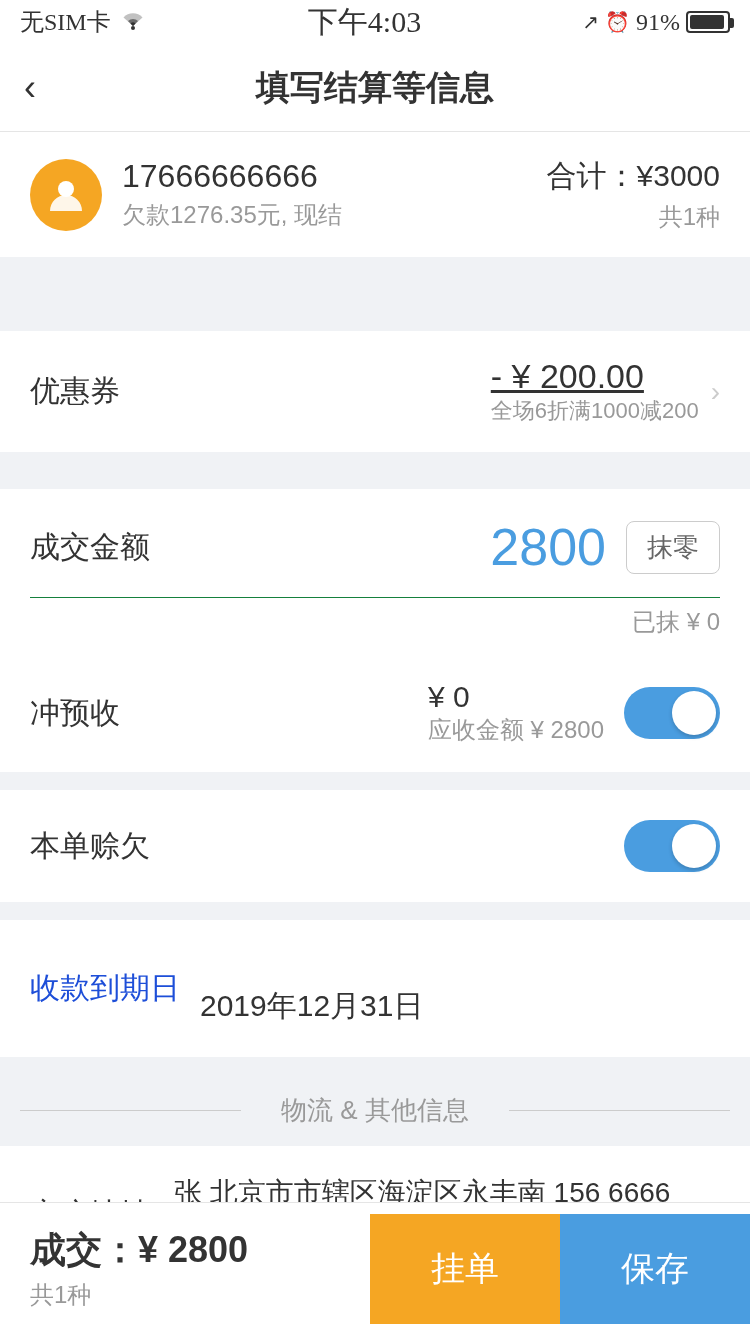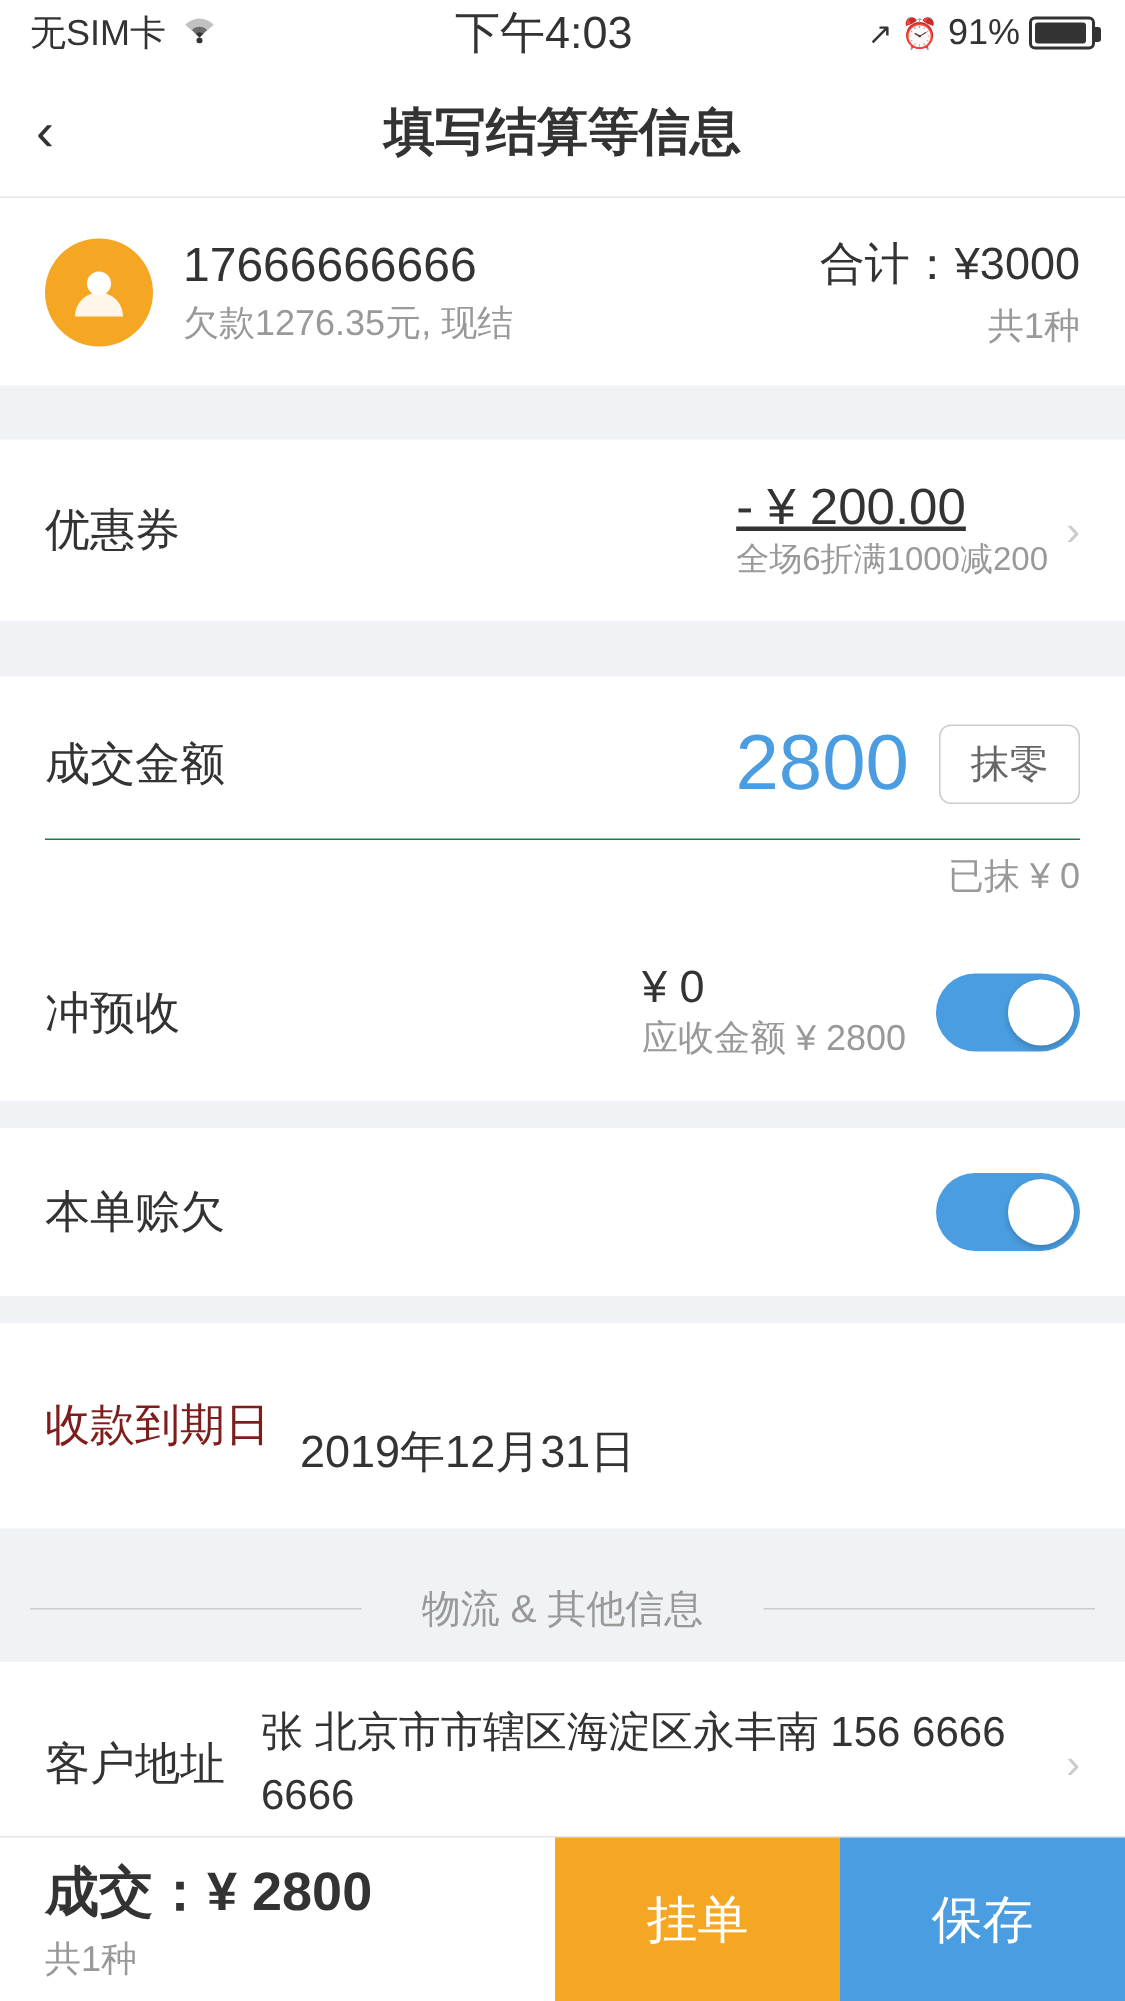--- a/index.html
+++ b/index.html
@@ -17,20 +17,21 @@
     
     .status-bar {
       background: #fff;
       height: 44px;
       display: flex;
       align-items: center;
       justify-content: space-between;
       padding: 0 20px;
       font-size: 24px;
       color: #333;
+      font-family: Liberation Serif, serif;
     }
     .status-left { display: flex; align-items: center; gap: 8px; }
     .status-center { font-size: 30px; font-weight: 500; }
     .status-right { display: flex; align-items: center; gap: 6px; font-size: 24px; }
     .battery-icon {
       width: 44px; height: 22px; border: 2px solid #333; border-radius: 4px;
       position: relative; display: inline-block;
     }
     .battery-icon::after {
       content: '';
@@ -108,20 +109,21 @@
     }
 
     
     .coupon-row {
       background: #fff;
       padding: 26px 30px;
       display: flex;
       align-items: center;
       justify-content: space-between;
       border-bottom: 1px solid #f0f2f5;
+      margin-top: 38px;
     }
     .coupon-label { font-size: 30px; color: #333; }
     .coupon-right { display: flex; align-items: center; gap: 12px; }
     .coupon-discount { font-size: 34px; color: #333; font-weight: 500; text-decoration: underline; }
     .coupon-desc { font-size: 22px; color: #999; text-align: right; }
     .chevron { font-size: 28px; color: #ccc; }
 
     
     .section {
       background: #fff;
@@ -193,21 +195,21 @@
 
     
     .duedate-row {
       background: #fff;
       padding: 30px 30px;
       display: flex;
       align-items: center;
       gap: 20px;
       margin-bottom: 18px;
     }
-    .duedate-label { font-size: 30px; color: #7f1d1d; }
+    .duedate-label { font-size: 30px; color: #1d4ed8; }
     .duedate-value { font-size: 30px; color: #333; margin-top: 36px; }
 
     
     .logistics-divider {
       background: #f0f2f5;
       display: flex;
       align-items: center;
       justify-content: center;
       padding: 18px 0;
       gap: 20px;
@@ -236,21 +238,21 @@
     .bottom-gray {
       background: #f0f2f5;
       height: 160px;
     }
 
     
     .footer {
       position: fixed;
       bottom: 0; left: 0;
       width: 750px;
-      height: 110px;
+      height: 132px;
       background: #fff;
       display: flex;
       align-items: center;
       border-top: 1px solid #e5e5e5;
     }
     .footer-info {
       flex: 1;
       padding: 0 30px;
     }
     .footer-deal { font-size: 28px; color: #333; }

